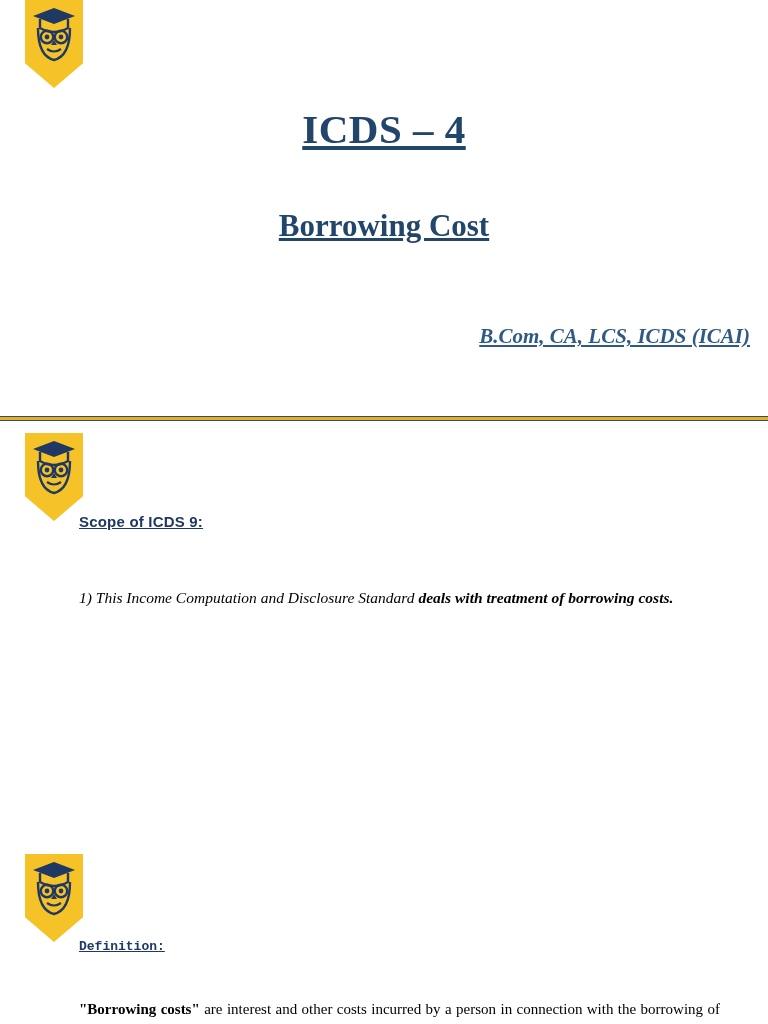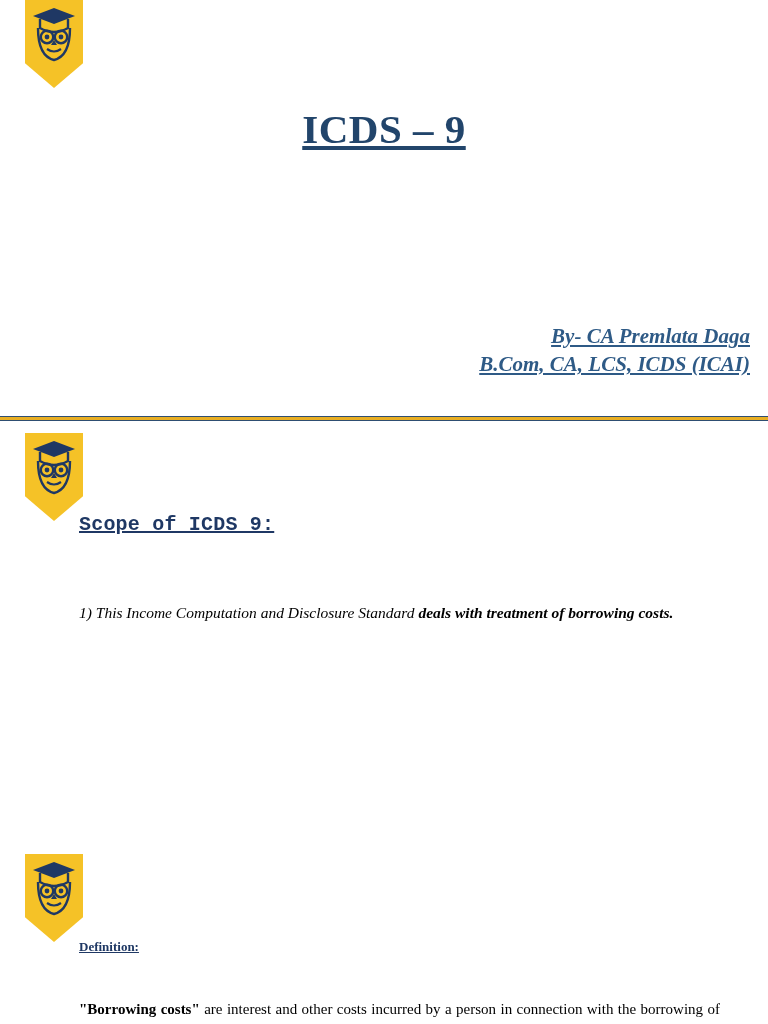--- a/index.html
+++ b/index.html
@@ -107,50 +107,50 @@
 
   
   .body-wrap {
     position: absolute;
     left: 79px;
     right: 48px;
   }
   .scope-heading {
     top: 92px;
     font-weight: bold;
-    font-size: 20px;
+    font-size: 15px;
     color: #1F3864;
     text-decoration: underline;
-    font-family: Liberation Mono, monospace;
+    font-family: Liberation Sans, sans-serif;
     letter-spacing: 0.2px;
   }
   .para {
     font-size: 15.5px;
     line-height: 32px;
     text-align: justify;
     font-family: "Liberation Serif", serif;
   }
   .para .lead {
     font-style: italic;
   }
   .para .emph {
     font-weight: bold;
     font-style: italic;
   }
-  .p1 { top: 160px; }
+  .p1 { top: 145px; }
   .p2 { top: 212px; }
 
   
   .def-heading {
     top: 88px;
     font-weight: bold;
     font-size: 13px;
     color: #1F3864;
     text-decoration: underline;
-    font-family: Liberation Serif, serif;
+    font-family: Liberation Mono, monospace;
   }
   .def-para {
     top: 128px;
     font-size: 15px;
     line-height: 30px;
     text-align: justify;
     font-family: "Liberation Serif", serif;
   }
   .def-para .bold {
     font-weight: bold;
@@ -174,24 +174,24 @@
       <circle cx="32" cy="33" r="6.2" fill="none" stroke="#1F3864" stroke-width="2.4"></circle>
       <circle cx="18" cy="33" r="2.4" fill="#1F3864"></circle>
       <circle cx="32" cy="33" r="2.4" fill="#1F3864"></circle>
 
       <polygon points="25,36 22,41 28,41" fill="#1F3864"></polygon>
 
       <path d="M18 45 Q25 50 32 45" fill="none" stroke="#1F3864" stroke-width="2.2"></path>
     </svg>
   </div>
 
-  <h1 class="title-main">ICDS – 9</h1>
+  <h1 class="title-main">ICDS – 4</h1>
+  <h2 class="title-sub">Borrowing Cost </h2>
 
   <div class="author-block">
-    <div>By- CA Premlata Daga</div>
     <div>B.Com, CA, LCS, ICDS (ICAI)</div>
   </div>
 </section>
 
 <div class="slide-divider"></div>
 
 <section class="slide slide-2">
 
   <div class="owl owl-2">
     <div class="shield"></div>

